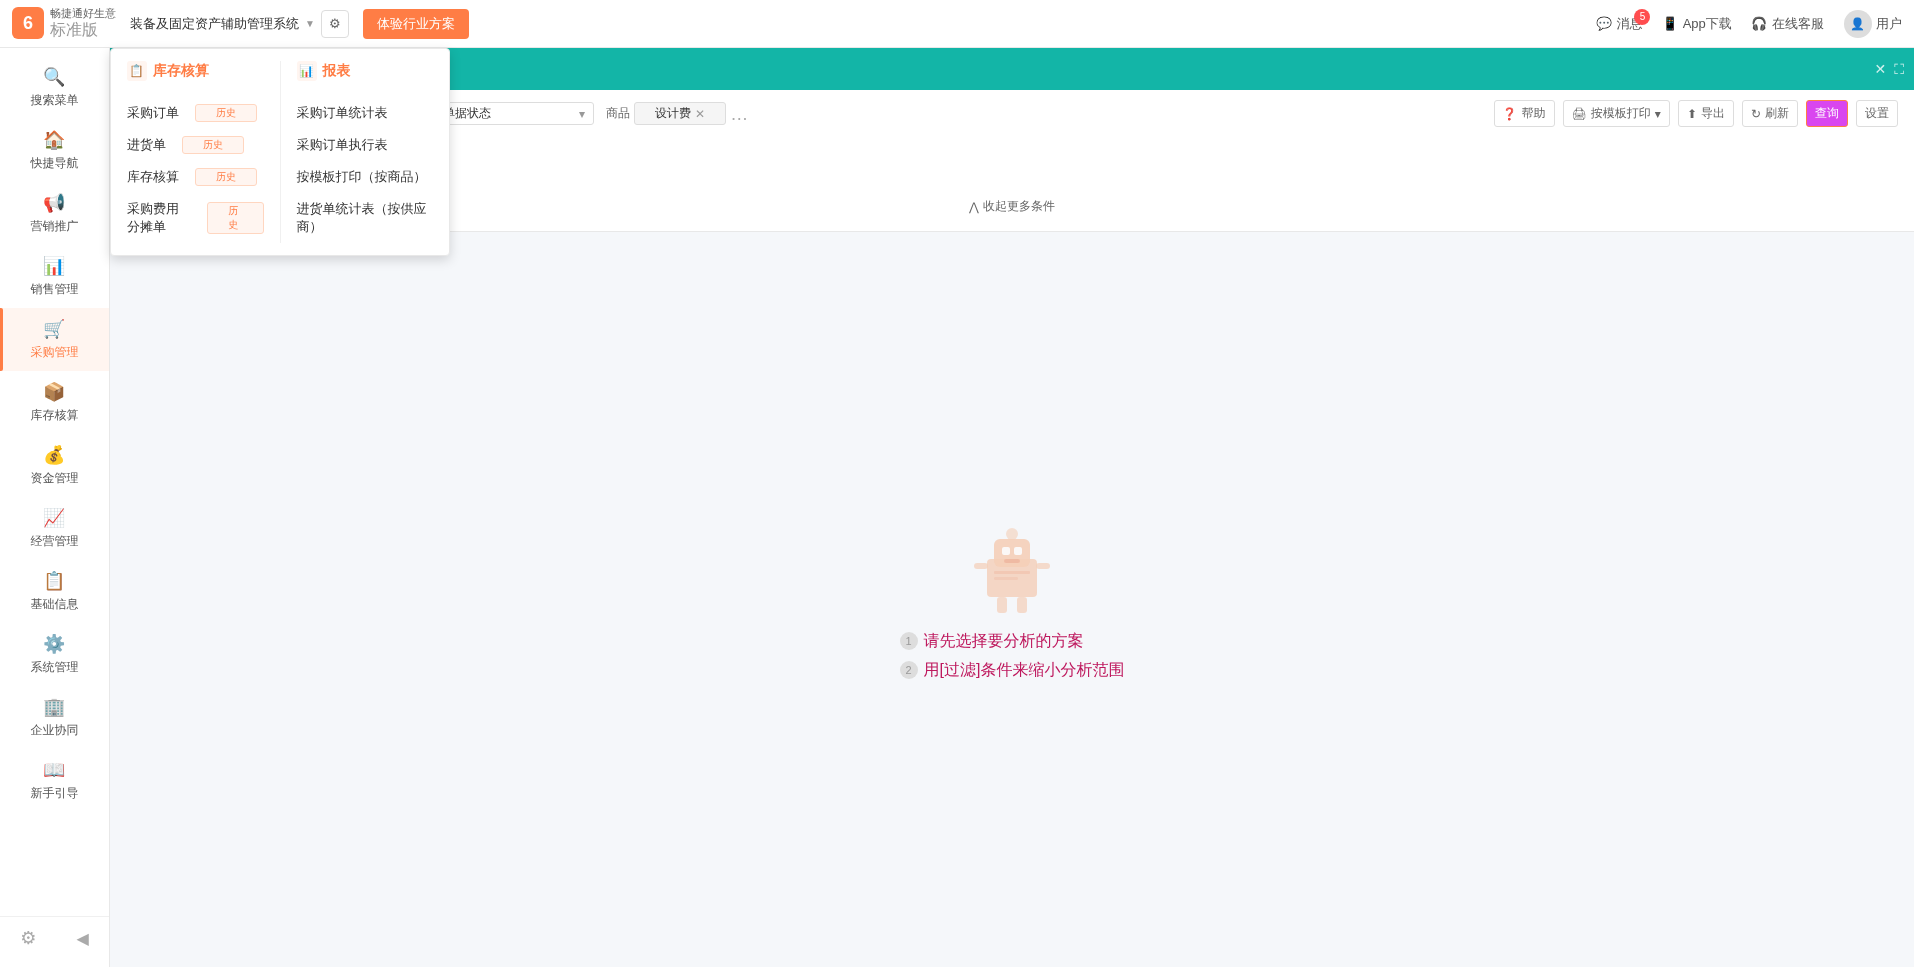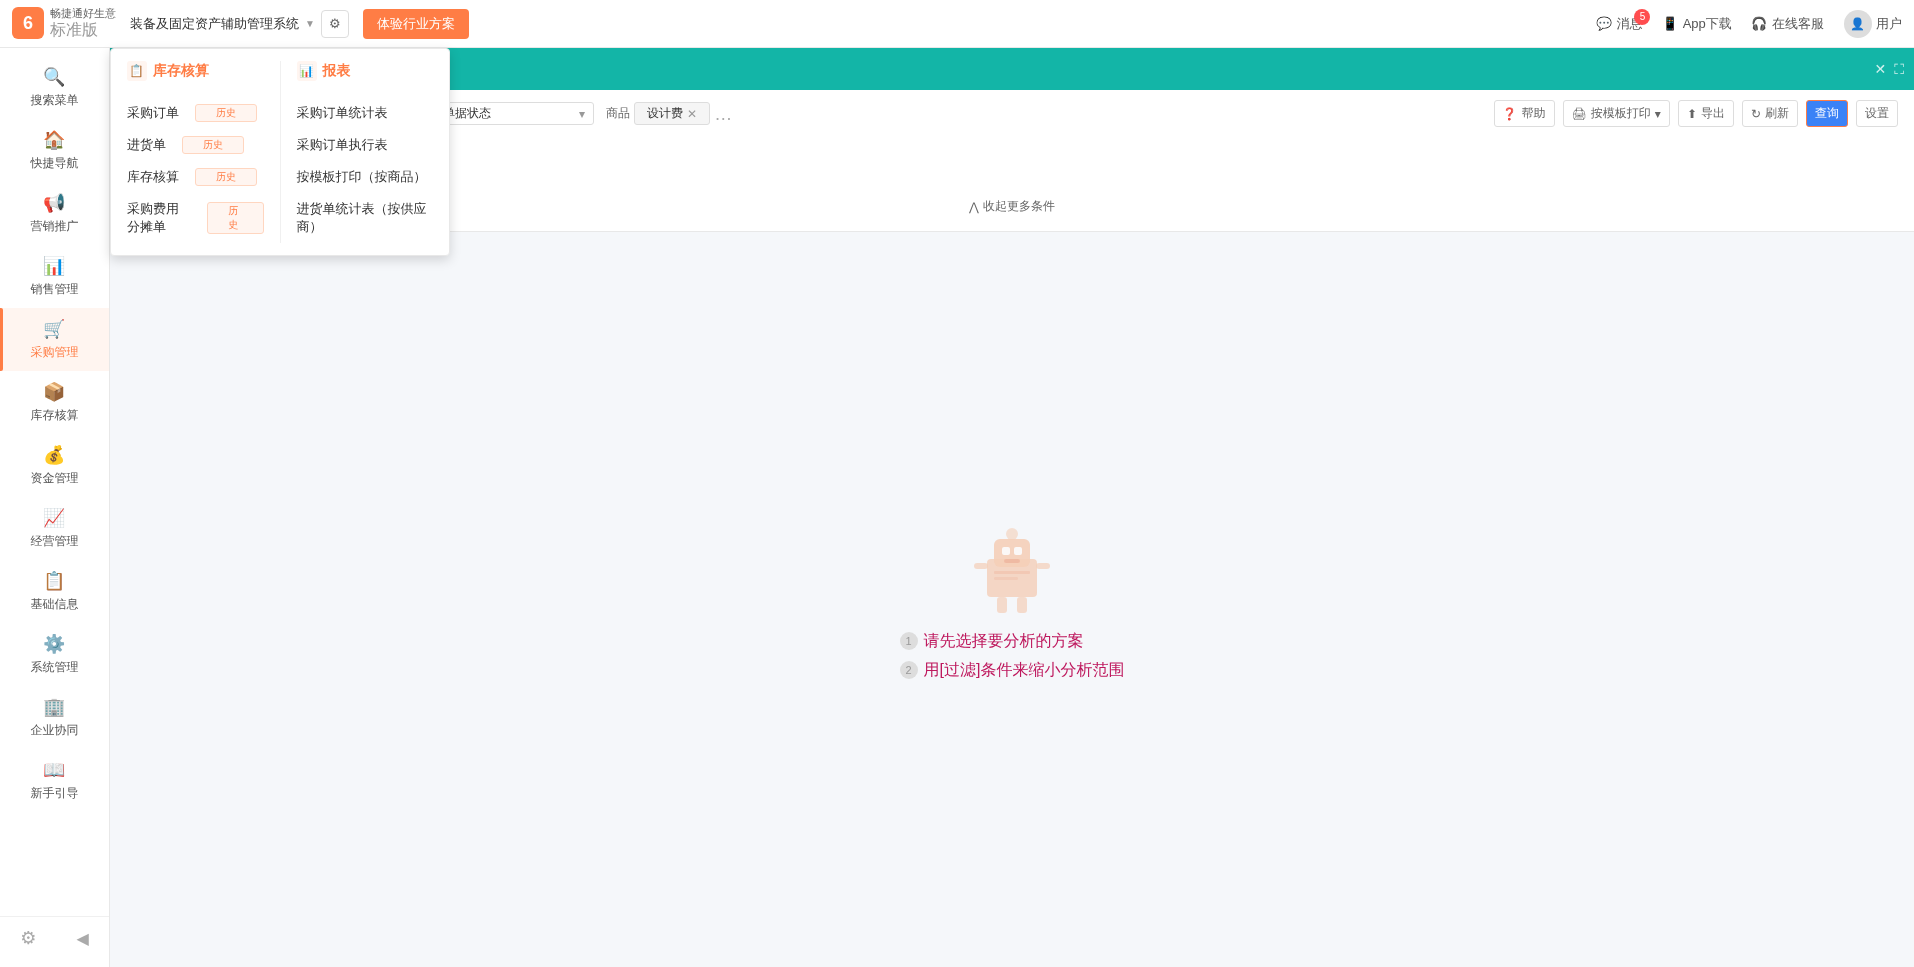--- a/index.html
+++ b/index.html
@@ -125,33 +125,33 @@
       border-bottom: 1px solid #e8e8e8;
     }
     .filter-row { display: flex; align-items: center; gap: 12px; flex-wrap: wrap; }
     .filter-actions { margin-left: auto; display: flex; gap: 8px; }
     .toolbar-btn {
       display: flex; align-items: center; gap: 4px;
       font-size: 12px; color: #666; cursor: pointer; padding: 4px 8px;
       border: 1px solid #ddd; border-radius: 3px; background: #fff;
     }
     .toolbar-btn.primary {
-      background: #3b82f6; color: #fff; border-color: #ff7d45;
+      background: #d946ef; color: #fff; border-color: #ff7d45;
     }
     .date-select {
       display: flex; align-items: center; gap: 4px; font-size: 12px; color: #333;
     }
     .date-tab {
       padding: 2px 8px; border-radius: 3px; cursor: pointer; font-size: 12px; color: #666;
     }
     .date-tab.active { background: #ff7d45; color: #fff; }
     .filter-tag {
       display: flex; align-items: center; gap: 4px;
       background: #f5f5f5; border: 1px solid #ddd; border-radius: 3px;
-      padding: 2px 12px; font-size: 12px; color: #333;
+      padding: 2px 20px; font-size: 12px; color: #333;
     }
     .filter-tag .close { color: #999; cursor: pointer; }
     .filter-select {
       display: flex; align-items: center; gap: 4px;
       border: 1px solid #ddd; border-radius: 3px; padding: 2px 8px;
       font-size: 12px; color: #333; cursor: pointer; min-width: 120px;
       background: #fff;
     }
     .filter-select .caret { color: #999; margin-left: auto; }
     .dotted-btn { font-size: 18px; color: #aaa; cursor: pointer; line-height: 1; }

